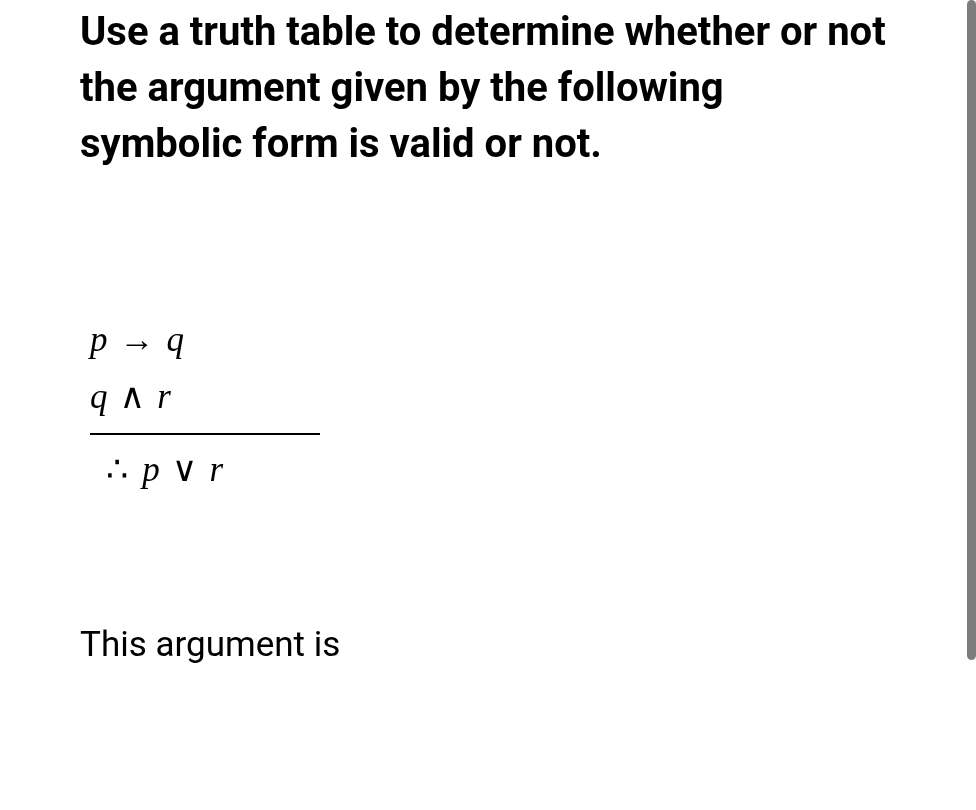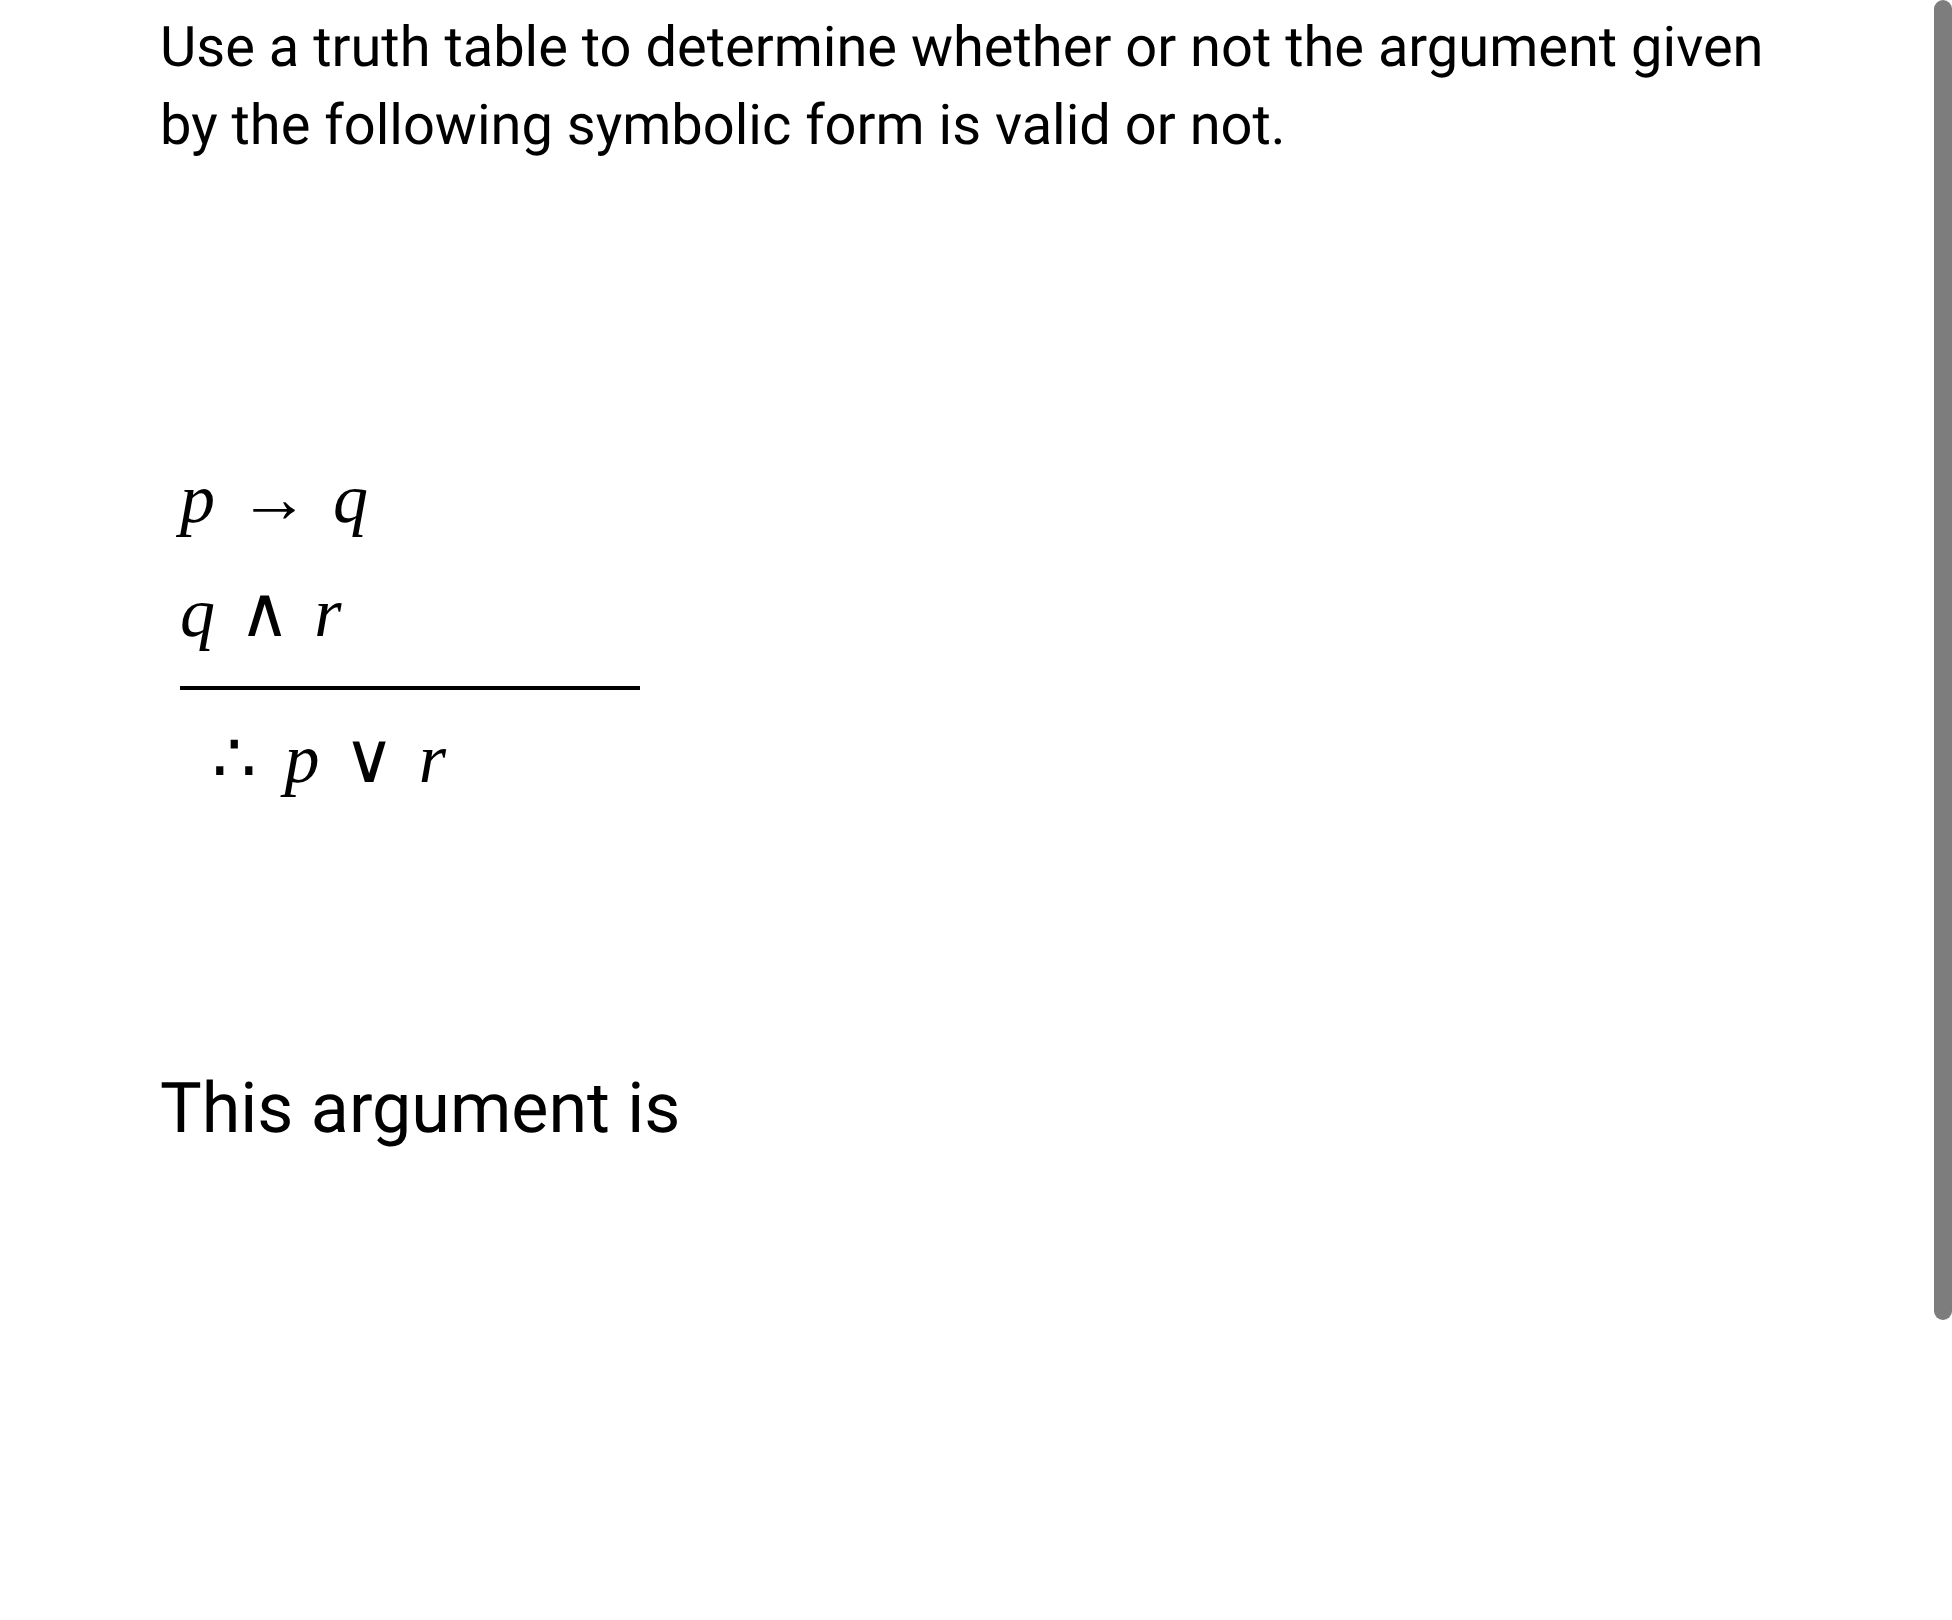--- a/index.html
+++ b/index.html
@@ -15,25 +15,25 @@
       position: relative;
       padding: 0;
       overflow: hidden;
     }
     .container {
       padding: 4px 80px 20px 80px;
       position: relative;
       height: 100%;
     }
     .question-text {
-      font-size: 28px;
+      font-size: 40px;
       line-height: 1.4;
       color: #000000;
       margin-bottom: 140px;
-      font-weight: 400;
+      font-weight: 700;
     }
     .argument-block {
       font-size: 35px;
       font-family: 'Times New Roman', Times, serif;
       font-style: italic;
       margin-left: 10px;
       margin-bottom: 130px;
     }
     .premise-row {
       display: flex;

